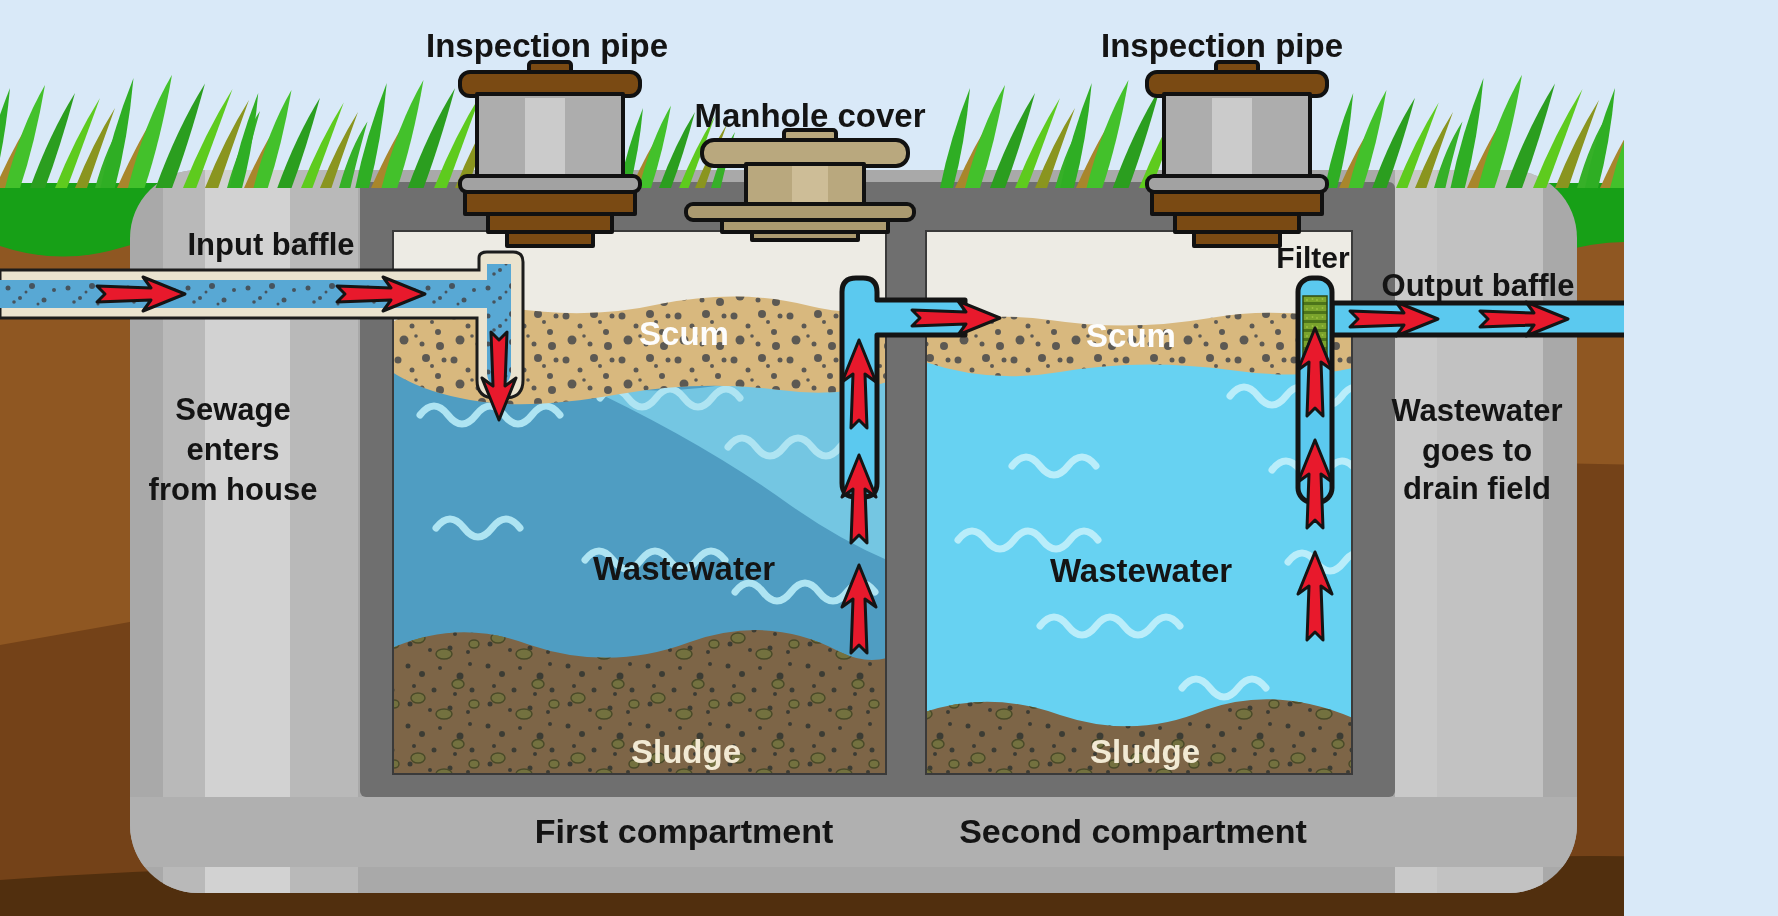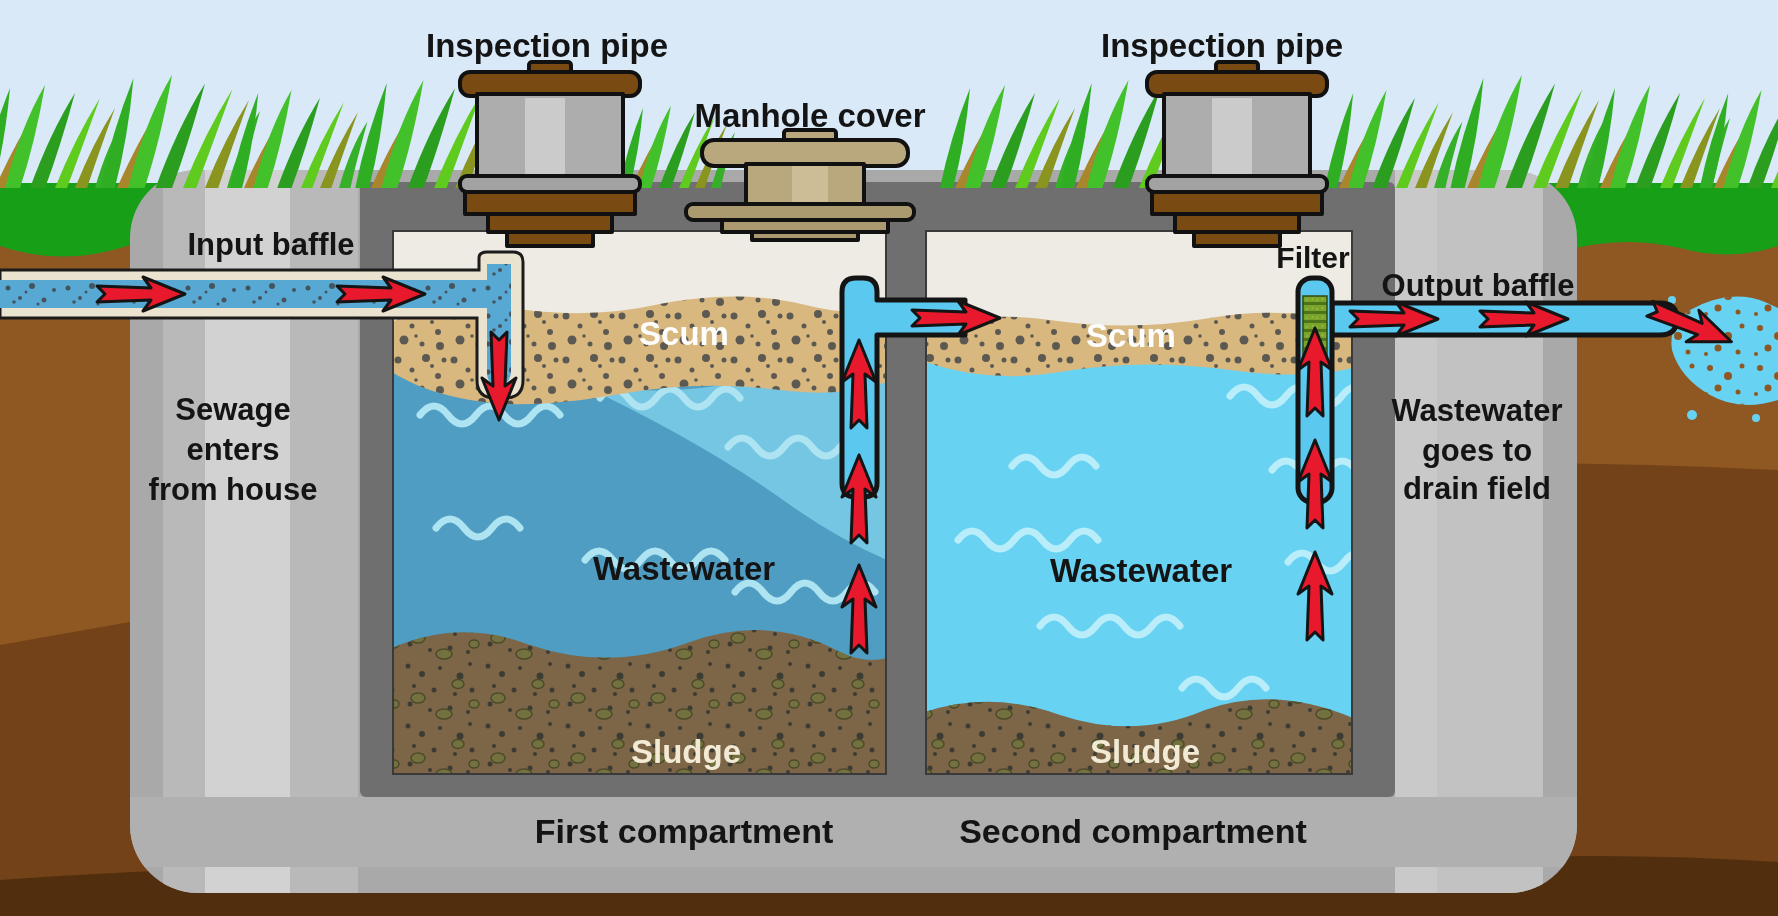--- a/index.html
+++ b/index.html
@@ -1,16 +1,16 @@
 <!DOCTYPE html>
 <html><head>
 <meta charset="utf-8">
 <style>
   html,body{margin:0;padding:0;background:#d9e9f8;}
-  #stage{position:relative;width:1778px;height:916px;overflow:hidden;}
+  #stage{position:relative;width:1624px;height:916px;overflow:hidden;}
   svg{display:block;}
   text{font-family:"Liberation Sans","DejaVu Sans",sans-serif;}
   .lbl{fill:#141414;}
   .lbl-w{fill:#fdfdfd;}
   .lbl-c{fill:#f2ead4;}
 </style>
 </head>
 <body>
 
 <div id="stage">

